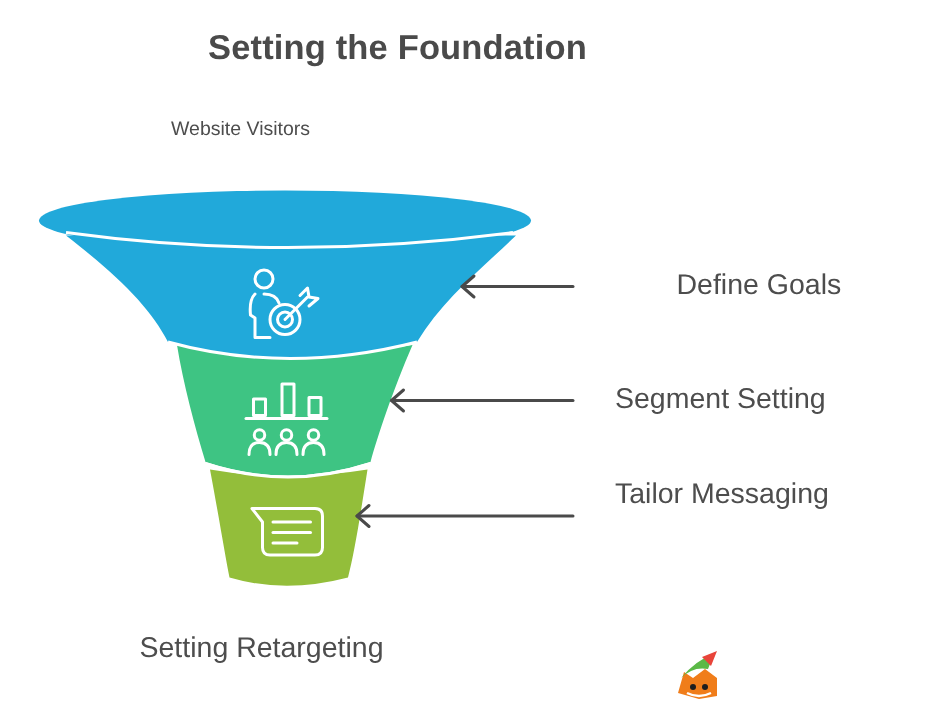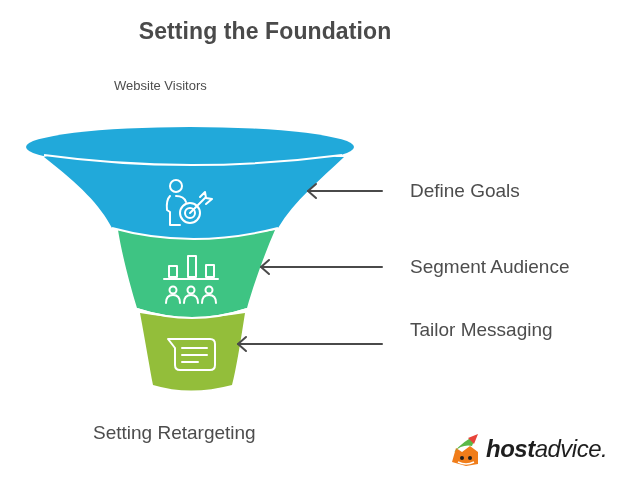--- a/index.html
+++ b/index.html
@@ -76,27 +76,26 @@
   <g stroke="#4a4a4a" stroke-width="2" fill="none" stroke-linecap="round" stroke-linejoin="round">
     <line x1="382" y1="267" x2="261" y2="267"></line>
     <path d="M269,260 L261,267 L269,274"></path>
   </g>
   <g stroke="#4a4a4a" stroke-width="2" fill="none" stroke-linecap="round" stroke-linejoin="round">
     <line x1="382" y1="344" x2="238" y2="344"></line>
     <path d="M246,337 L238,344 L246,351"></path>
   </g>
 </svg>
 
-<div class="stage-label" style="top:180px;">Define Goals</div>
-<div class="stage-label" style="top:256px;">Segment Audience</div>
+<div class="stage-label" style="top:180px;margin-left:41px;">Define Goals</div>
+<div class="stage-label" style="top:256px;">Segment Setting</div>
 <div class="stage-label" style="top:319px;">Tailor Messaging</div>
 
 <div class="logo">
   <svg width="36" height="36" viewBox="0 0 36 36">
     <path d="M4,30 L8,16 L14,20 L22,14 L30,20 L30,32 L18,34 Z" fill="#f07d1a"></path>
     <path d="M6,20 Q16,8 28,4 L24,14 Q14,12 6,20 Z" fill="#5bb947"></path>
     <path d="M20,6 L30,2 L26,12 Z" fill="#e8443a"></path>
     <circle cx="14" cy="26" r="2" fill="#1e1e1e"></circle>
     <circle cx="22" cy="26" r="2" fill="#1e1e1e"></circle>
     <path d="M10,30 Q18,34 26,30" stroke="#ffffff" stroke-width="1.5" fill="none"></path>
   </svg>
-  <div class="logo-text"><b>host</b><span>advice.</span></div>
 </div>
 
 </body></html>

